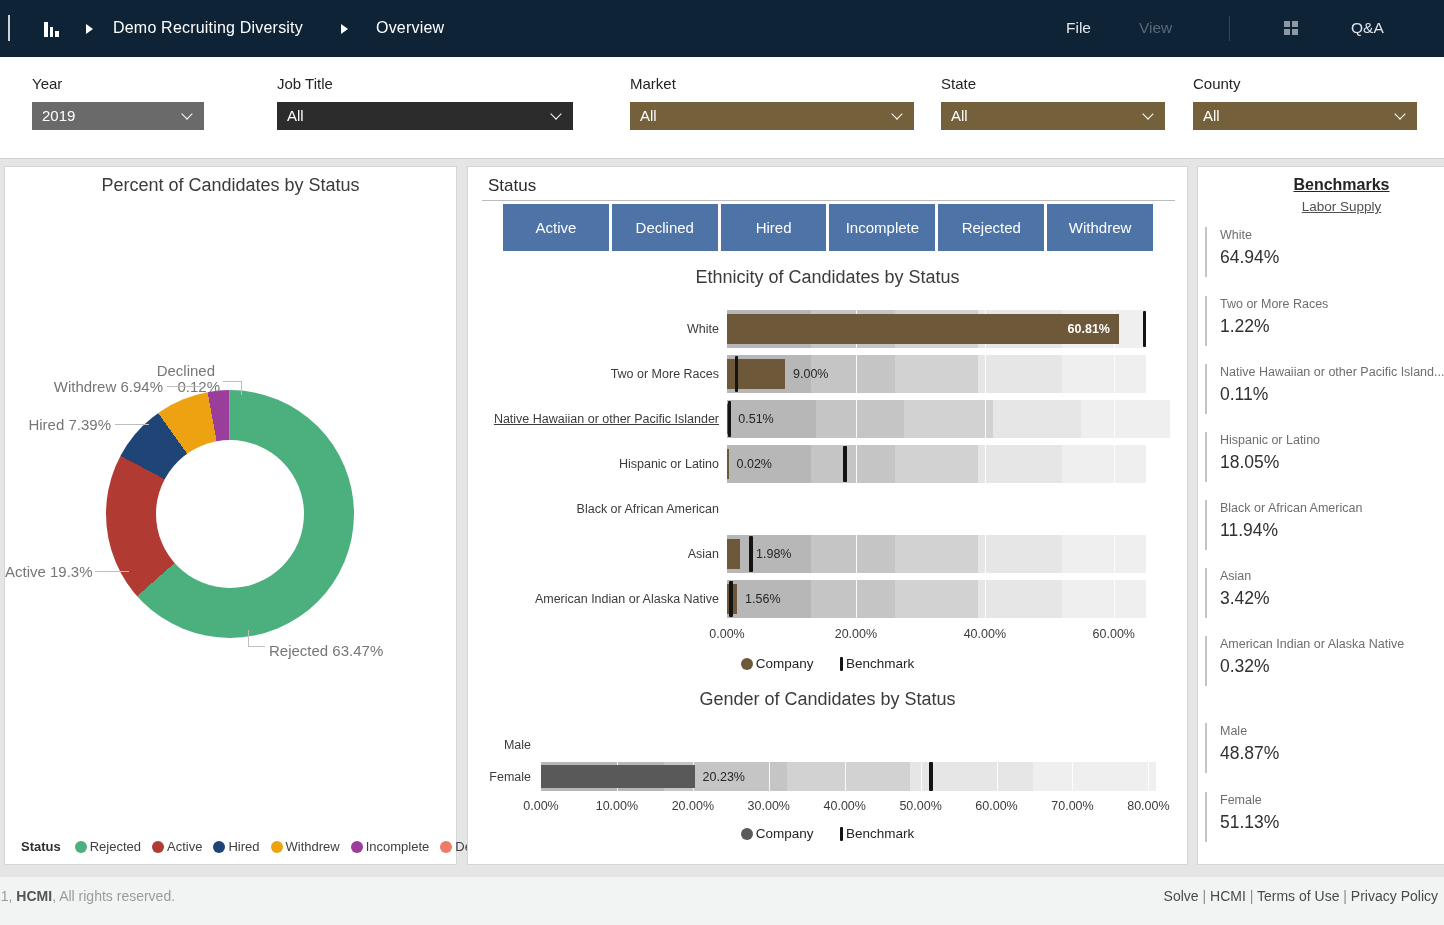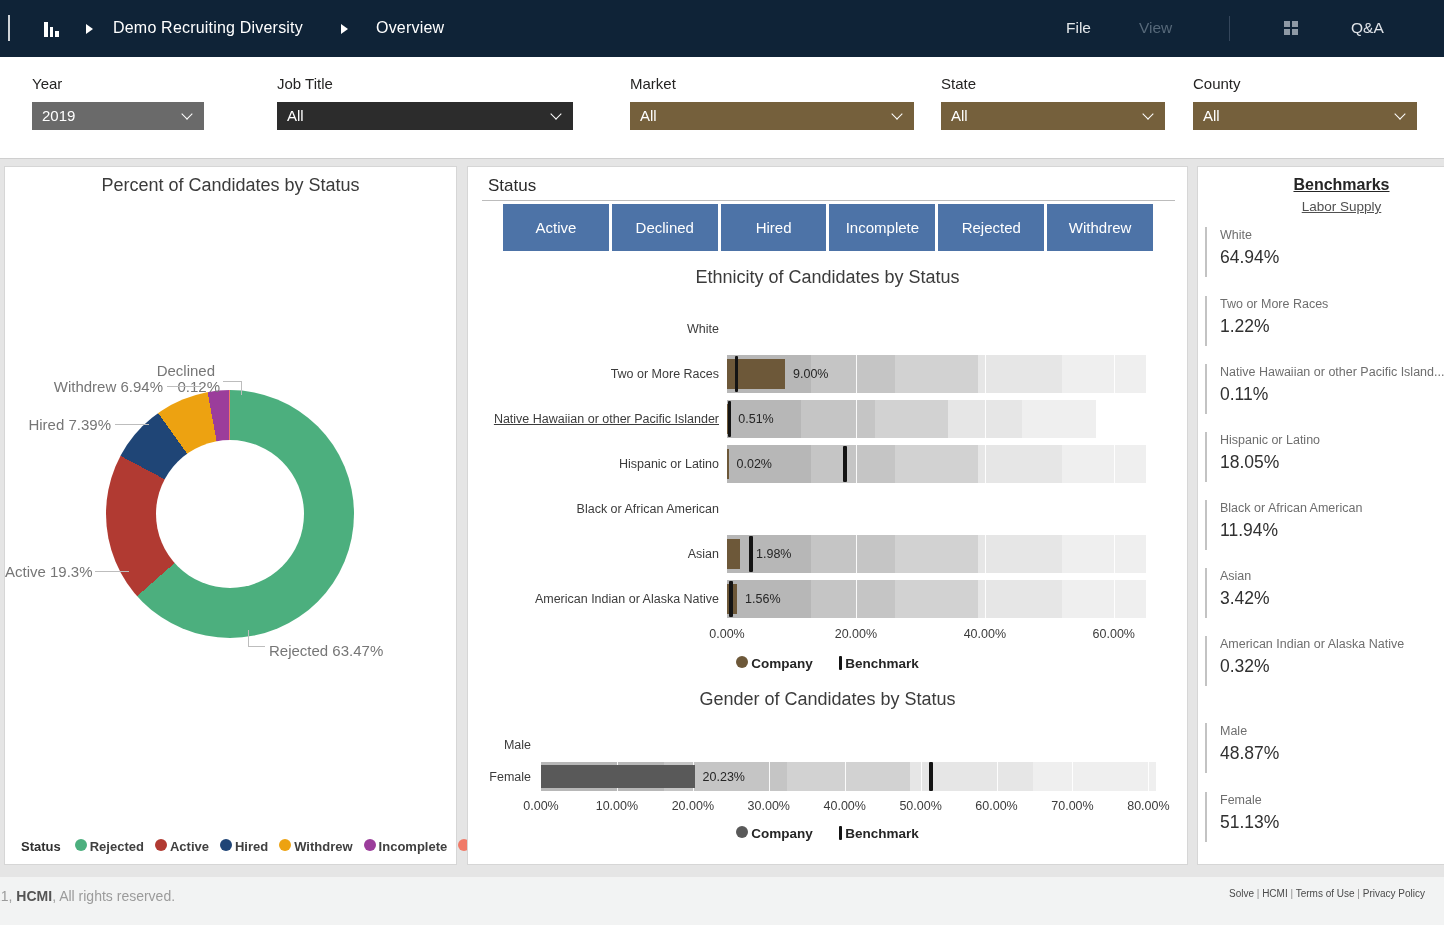--- a/index.html
+++ b/index.html
@@ -33,21 +33,21 @@
   #status-card { left:467px; width:721px; }
   #bench-card  { left:1197px; width:289px; }
   .card-title { position:absolute; left:0; width:100%; text-align:center; font-size:18px; color:#3b3b3b; }
   
   #donut-ring { position:absolute; left:101px; top:223px; width:248px; height:248px; border-radius:50%; }
   #donut-ring::after { content:""; position:absolute; left:50px; top:50px; width:148px; height:148px; background:#fff; border-radius:50%; }
   .callout { position:absolute; font-size:15px; color:#767676; white-space:nowrap; }
   .leader { position:absolute; background:#bdbdbd; }
   #donut-legend { position:absolute; left:16px; top:672px; width:430px; display:flex; align-items:center; gap:11px; }
   .leg-title { font-size:13px; font-weight:bold; color:#2f2f2f; margin-right:3px; }
-  .leg-item { display:inline-flex; align-items:flex-start; gap:3px;font-weight:bold; }
+  .leg-item { display:inline-flex; align-items:center; gap:3px; }
   .leg-dot { width:12px; height:12px; border-radius:50%; display:inline-block; }
   .leg-dot.big { width:12px; height:12px; }
   .leg-text { font-size:13px; color:#404040; white-space:nowrap; }
   
   #status-header { position:absolute; left:20px; top:9px; font-size:17px; color:#2b2b2b; }
   #status-underline { position:absolute; left:14px; top:33px; width:693px; height:1px; background:#bcbcbc; }
   #status-buttons { position:absolute; left:35px; top:37px; width:650px; height:47px; display:flex; gap:3px; }
   .status-btn { flex:1; background:#4d73a7; border:none; color:#fff; font-size:15px; font-family:inherit; cursor:pointer; }
   
   .brow { position:absolute; left:0; width:100%; }
@@ -71,21 +71,21 @@
   
   #bench-title { position:absolute; left:0; top:9px; width:100%; text-align:center; font-size:16px; font-weight:bold; color:#252525; text-decoration:underline; }
   #bench-subtitle { position:absolute; left:0; top:32px; width:100%; text-align:center; font-size:13.5px; color:#505050; text-decoration:underline; cursor:pointer; }
   .bench-item { position:absolute; left:7px; right:6px; border-left:2px solid #c3c3c3; padding:1px 0 4px 13px; min-height:50px; }
   .bench-label { font-size:12.5px; color:#6e6e6e; white-space:nowrap; overflow:hidden; }
   .bench-value { font-size:17.5px; color:#303030; margin-top:5px; }
   
   #footer { position:absolute; left:0; top:877px; width:1444px; height:48px; background:#f2f3f3; }
   #footer-left { position:absolute; left:-7px; top:11px; font-size:14px; color:#9b9b9b; white-space:nowrap; }
   #footer-left .brand { color:#555; font-weight:bold; }
-  #footer-links { position:absolute; right:19px; top:11px; font-size:10px; white-space:nowrap; }
+  #footer-links { position:absolute; right:6px; top:11px; font-size:14px; white-space:nowrap; }
   .flink { color:#4a4a4a; cursor:pointer; }
   .fsep { color:#8c8c8c; }
 </style>
 </head>
 <body>
 
 <div id="topbar">
   <div class="edge-line"></div>
   <div class="nav-icon">
       <i></i>
@@ -191,35 +191,43 @@
       <button class="status-btn">Hired</button>
       <button class="status-btn">Incomplete</button>
       <button class="status-btn">Rejected</button>
       <button class="status-btn">Withdrew</button>
     </div>
 
   <div class="card-title" style="top:100px;">Ethnicity of Candidates by Status</div>
   <div class="eth-zone" id="eth-chart">
       <div class="brow" style="top: 143px; height: 38px;">
         <div class="cat-label" style="width: 251px;">White</div>
+        <div class="plot" style="left: 259px; width: 419px;">
+          <div class="grid" style="left: 128.923px;"></div>
+          <div class="grid" style="left: 257.846px;"></div>
+          <div class="grid" style="left: 386.769px;"></div>
+          <div class="bar" style="width: 391.991px; background: rgb(109, 88, 57);"></div>
+          <div class="btick" style="left: 415.5px;"></div>
+          <div class="vlabel inside" style="left: 382.991px;">60.81%</div>
+        </div>
       </div>
       <div class="brow" style="top: 188px; height: 38px;">
         <div class="cat-label" style="width: 251px;">Two or More Races</div>
         <div class="plot" style="left: 259px; width: 419px;">
           <div class="grid" style="left: 128.923px;"></div>
           <div class="grid" style="left: 257.846px;"></div>
           <div class="grid" style="left: 386.769px;"></div>
           <div class="bar" style="width: 58.0154px; background: rgb(109, 88, 57);"></div>
           <div class="btick" style="left: 7.86431px;"></div>
           <div class="vlabel" style="left: 66.0154px;">9.00%</div>
         </div>
       </div>
       <div class="brow" style="top: 233px; height: 38px;">
         <div class="cat-label" style="width: 251px; text-decoration: underline;">Native Hawaiian or other Pacific Islander</div>
-        <div class="plot" style="left: 259px; width: 369px;">
+        <div class="plot" style="left: 259px; width: 443px;">
           <div class="grid" style="left: 128.923px;"></div>
           <div class="grid" style="left: 257.846px;"></div>
           <div class="grid" style="left: 386.769px;"></div>
           <div class="bar" style="width: 3.28754px; background: rgb(109, 88, 57);"></div>
           <div class="btick" style="left: 0.709077px;"></div>
           <div class="vlabel" style="left: 11.2875px;">0.51%</div>
         </div>
       </div>
       <div class="brow" style="top: 278px; height: 38px;">
         <div class="cat-label" style="width: 251px;">Hispanic or Latino</div>

